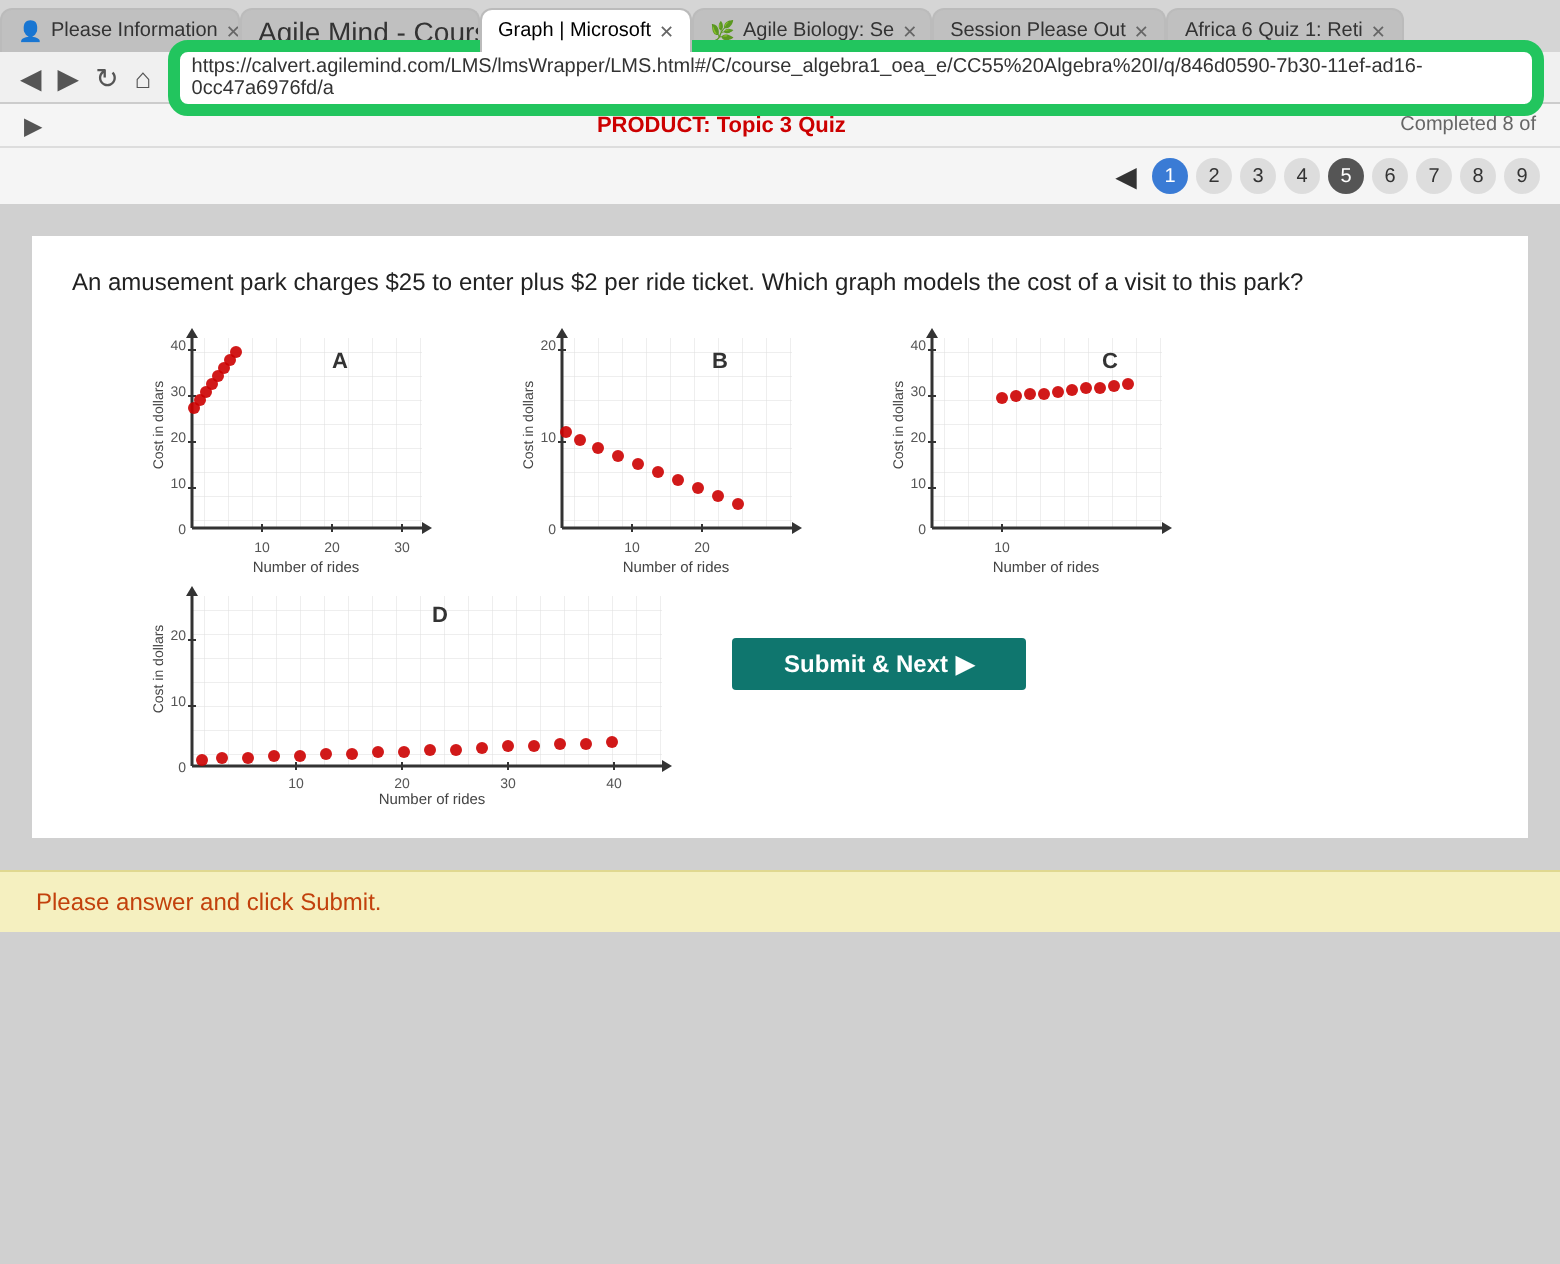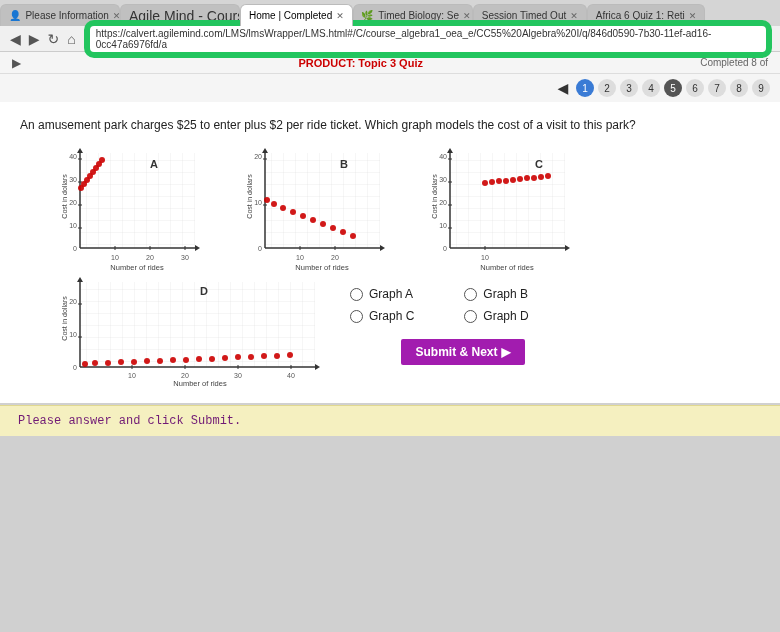--- a/index.html
+++ b/index.html
@@ -131,21 +131,21 @@
     }
     .page-btn.dark {
       background: #555;
       color: white;
     }
 
     
     .main-content {
       background: white;
       padding: 14px 20px 16px 20px;
-      margin: 0;
+      margin: 16px;
     }
 
     .question-text {
       font-size: 12px;
       color: #222;
       margin-bottom: 14px;
       line-height: 1.5;
     }
 
     .option-row {
@@ -168,42 +168,41 @@
 
     
     .submit-area {
       display: flex;
       justify-content: flex-end;
       margin-top: 8px;
       padding-right: 4px;
     }
 
     .submit-btn {
-      background: #a21caf;
+      background: #0f766e;
       color: white;
       border: none;
-      padding: 6px 14px;
+      padding: 6px 26px;
       font-size: 12px;
       font-weight: bold;
       cursor: pointer;
       border-radius: 2px;
       display: flex;
       align-items: center;
       gap: 4px;
     }
 
     
     .footer-bar {
       background: #f5f0c0;
       border-top: 1px solid #e0d890;
       padding: 8px 18px;
       font-size: 12px;
-      color: #701a75;
+      color: #c2410c;
       margin-top: 2px;
-      font-family: Liberation Mono, monospace;
     }
 
     .graphs-top-row {
       display: flex;
       gap: 10px;
       justify-content: flex-start;
       align-items: flex-start;
       margin-left: 30px;
     }
 
@@ -225,30 +224,30 @@
   <div class="tab">
     <span>👤</span>
     <span style="font-size:10px">Please Information</span>
     <span class="tab-close">✕</span>
   </div>
   <div class="tab">
     <span style="font-size:14px">Agile Mind - Course</span>
     <span class="tab-close">✕</span>
   </div>
   <div class="tab active">
-    <span style="font-size:10px">Home | Completed</span>
+    <span style="font-size:10px">Graph | Microsoft</span>
     <span class="tab-close">✕</span>
   </div>
   <div class="tab">
     <span>🌿</span>
-    <span style="font-size:10px">Timed Biology: Se</span>
+    <span style="font-size:10px">Agile Biology: Se</span>
     <span class="tab-close">✕</span>
   </div>
   <div class="tab">
-    <span style="font-size:10px">Session Timed Out</span>
+    <span style="font-size:10px">Session Please Out</span>
     <span class="tab-close">✕</span>
   </div>
   <div class="tab">
     <span style="font-size:10px">Africa 6 Quiz 1: Reti</span>
     <span class="tab-close">✕</span>
   </div>
 </div>
 
 <div class="address-bar">
   <div class="nav-controls">
@@ -468,38 +467,20 @@
         <circle cx="201" cy="80" r="3" fill="#cc0000" opacity="0.9"></circle>
         <circle cx="214" cy="79" r="3" fill="#cc0000" opacity="0.9"></circle>
         <circle cx="227" cy="79" r="3" fill="#cc0000" opacity="0.9"></circle>
         <circle cx="240" cy="78" r="3" fill="#cc0000" opacity="0.9"></circle>
         <text x="150" y="109" text-anchor="middle" font-size="7.5" fill="#444">Number of rides</text>
       </svg>
       <div style="position:absolute; left:-8px; top:38px; transform:rotate(-90deg); font-size:7px; color:#444; white-space:nowrap;">Cost in dollars</div>
     </div>
 
     <div style="margin-left:20px; margin-top:10px;">
-      <div style="display:grid; grid-template-columns:1fr 1fr; gap:8px 50px;">
-        <div class="option-row">
-          <div class="radio-circle"></div>
-          <span>Graph A</span>
-        </div>
-        <div class="option-row">
-          <div class="radio-circle"></div>
-          <span>Graph B</span>
-        </div>
-        <div class="option-row">
-          <div class="radio-circle"></div>
-          <span>Graph C</span>
-        </div>
-        <div class="option-row">
-          <div class="radio-circle"></div>
-          <span>Graph D</span>
-        </div>
-      </div>
 
       <div class="submit-area" style="margin-top:16px;">
         <button class="submit-btn">
           <span>Submit &amp; Next</span>
           <span>▶</span>
         </button>
       </div>
     </div>
   </div>
 

